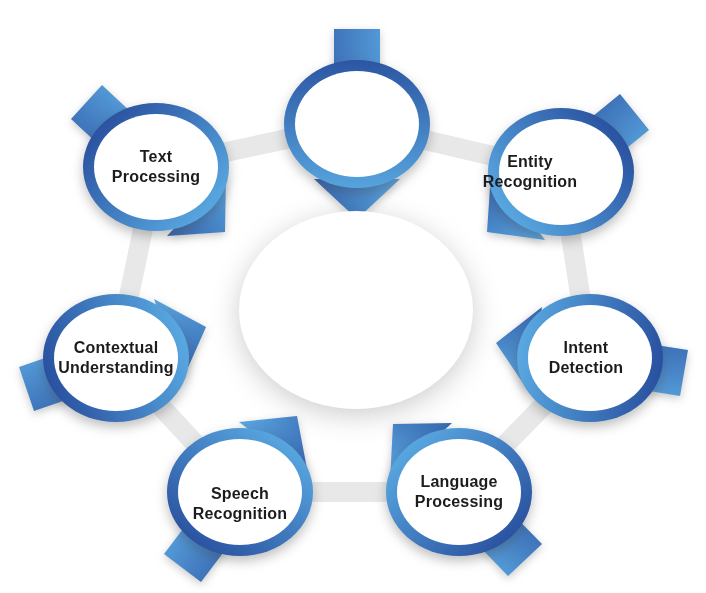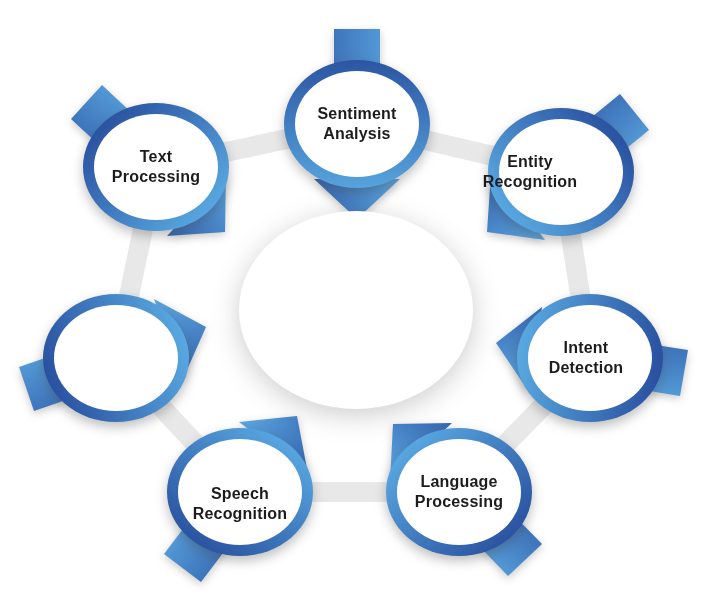--- a/index.html
+++ b/index.html
@@ -126,26 +126,26 @@
       <ellipse cx="116" cy="358" rx="62" ry="53" fill="#ffffff"></ellipse>
     </g>
     <g>
       <ellipse class="node-outer" cx="156" cy="167" rx="73" ry="64" fill="url(#rgText)"></ellipse>
       <ellipse cx="156" cy="167" rx="62" ry="53" fill="#ffffff"></ellipse>
     </g>
 
     <ellipse class="hub" cx="356" cy="310" rx="117" ry="99" fill="#ffffff"></ellipse>
   </svg>
 
-  <div class="node-label" style="left:357px;top:124px;">Sentiment
-Analysis</div>
   <div class="node-label" style="left:530px;top:172px;">Entity
 Recognition</div>
   <div class="node-label" style="left:586px;top:358px;">Intent
 Detection</div>
   <div class="node-label" style="left:459px;top:492px;">Language
 Processing</div>
   <div class="node-label" style="left:240px;top:504px;">Speech
 Recognition</div>
+  <div class="node-label" style="left:116px;top:358px;">Contextual
+Understanding</div>
   <div class="node-label" style="left:156px;top:167px;">Text
 Processing</div>
 
 </div>
 
 </body></html>

